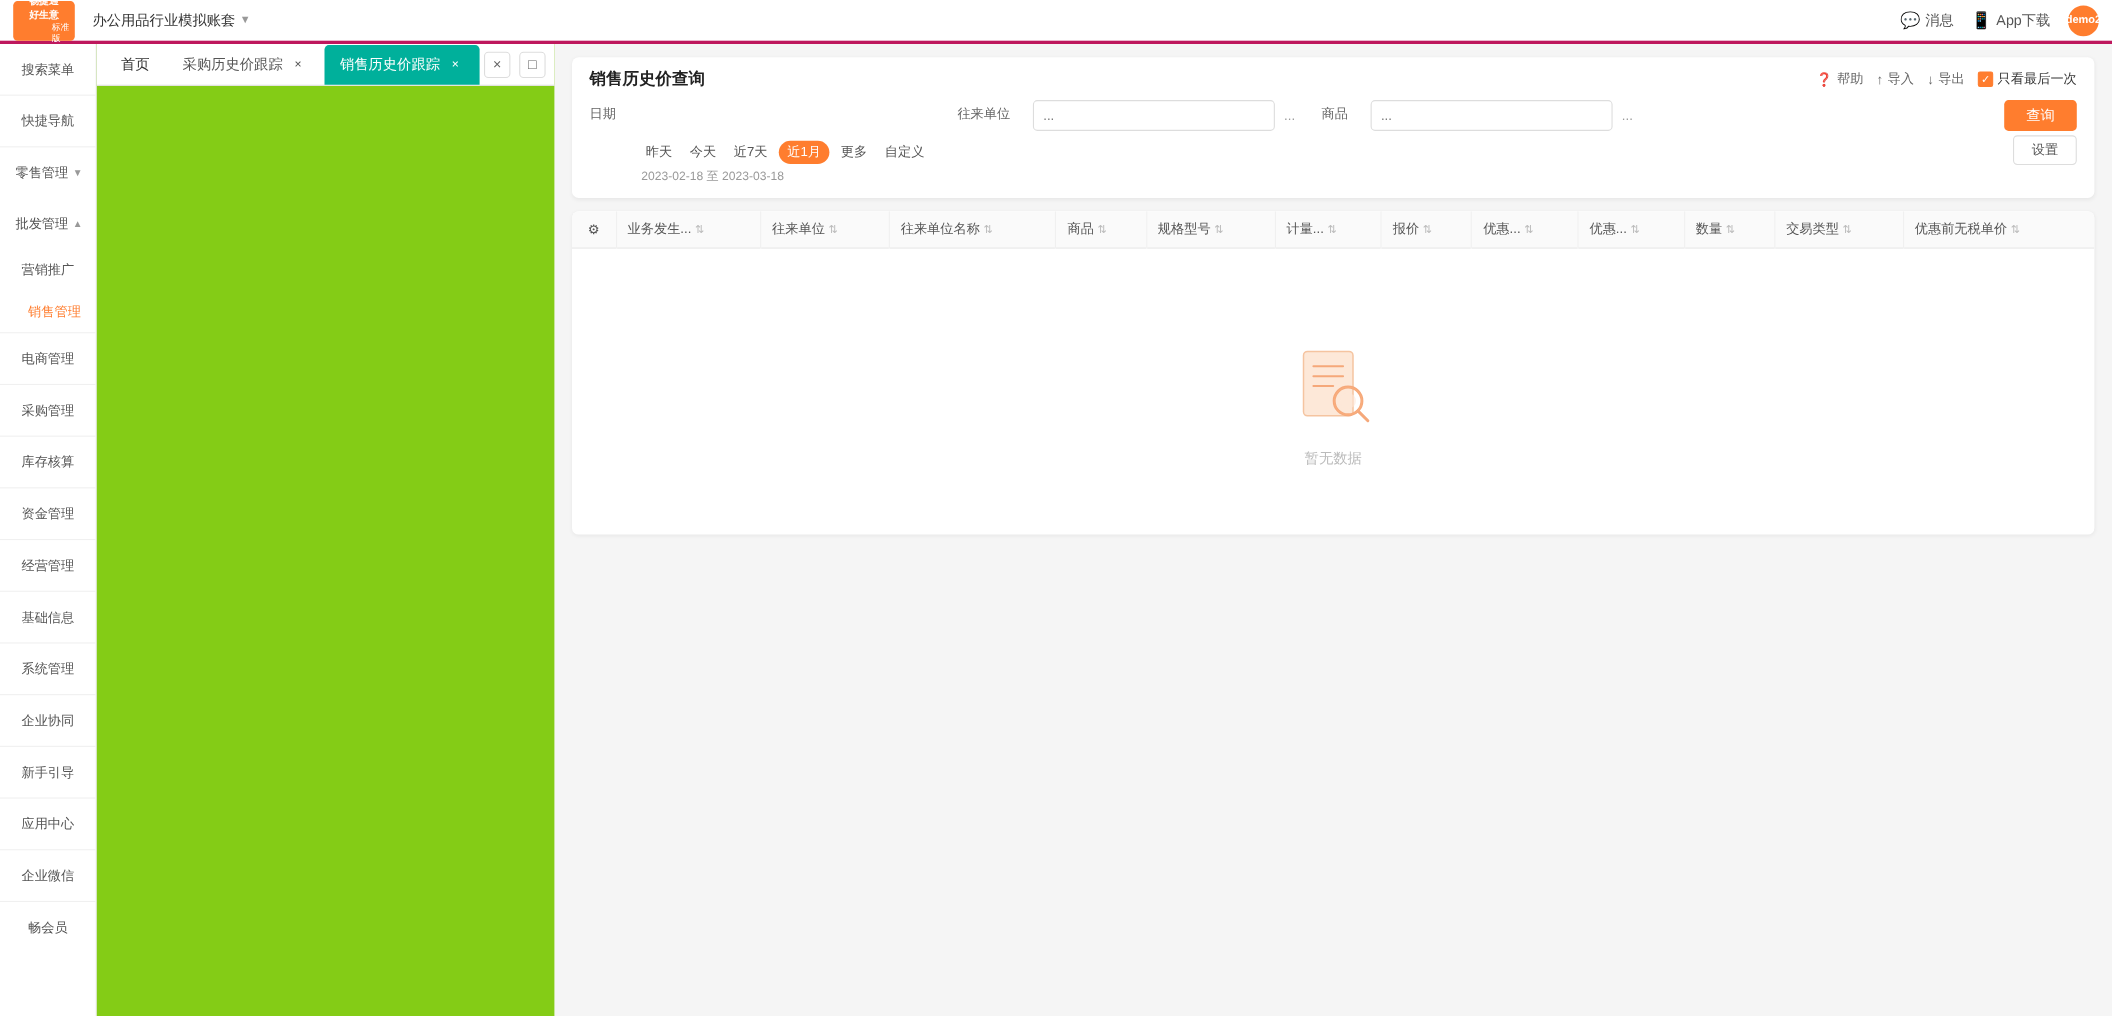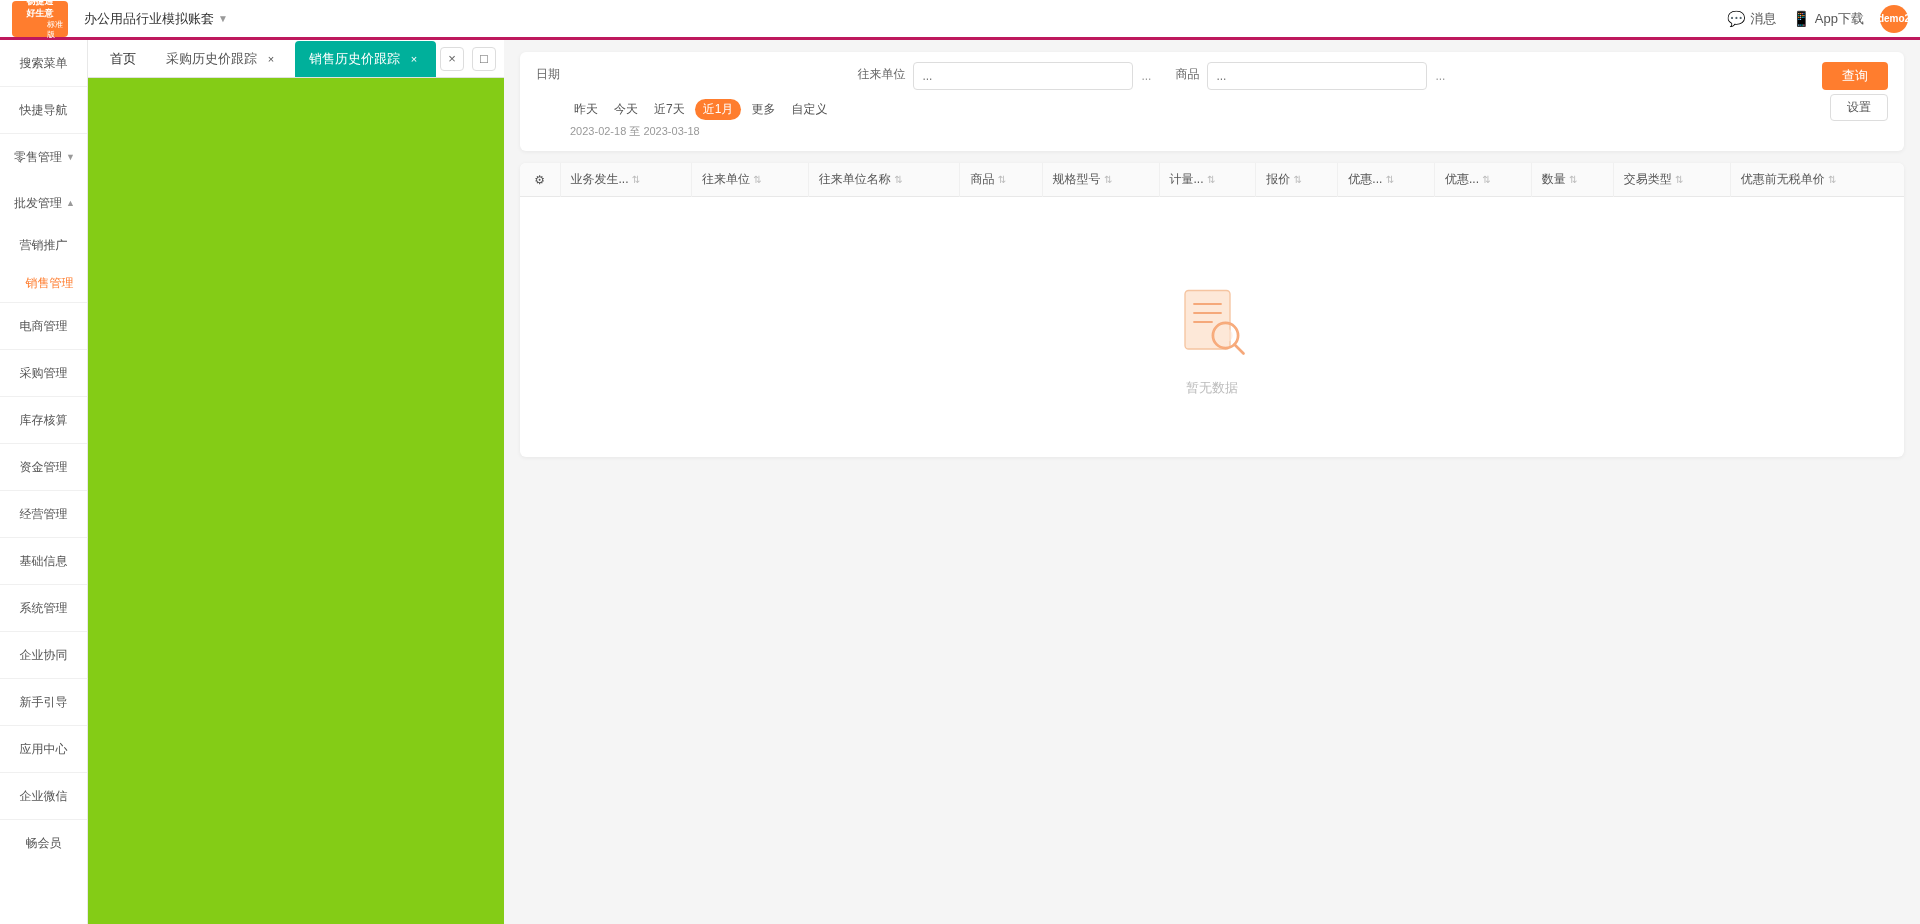--- a/index.html
+++ b/index.html
@@ -260,21 +260,21 @@
     .filter-row {
       display: flex;
       align-items: flex-start;
       padding: 10px 16px 12px 16px;
       gap: 24px;
       flex-wrap: wrap;
     }
     .filter-item {
       display: flex;
       align-items: flex-start;
-      gap: 8px;
+      gap: 21px;
     }
     .filter-label {
       color: #666;
       font-size: 12px;
       white-space: nowrap;
       padding-top: 4px;
     }
     .filter-date-group {
       display: flex;
       flex-direction: column;
@@ -532,20 +532,41 @@
       <div class="tab-bar-spacer"></div>
       <div class="tab-bar-controls">
         <div class="tab-bar-btn">×</div>
         <div class="tab-bar-btn">□</div>
       </div>
     </div>
 
     <div class="page-content">
 
       <div class="query-panel">
+        <div class="query-header">
+          <h2 class="query-title">销售历史价查询</h2>
+          <div class="query-header-actions">
+            <div class="query-header-btn">
+              <span>❓</span>
+              <span>帮助</span>
+            </div>
+            <div class="query-header-btn">
+              <span>↑</span>
+              <span>导入</span>
+            </div>
+            <div class="query-header-btn">
+              <span>↓</span>
+              <span>导出</span>
+            </div>
+            <div class="only-last-checkbox">
+              <div class="checkbox-checked">✓</div>
+              <span>只看最后一次</span>
+            </div>
+          </div>
+        </div>
 
         <div class="filter-row">
 
           <div class="filter-item">
             <span class="filter-label">日期</span>
             <div class="filter-date-group">
               <div class="date-shortcuts">
                 <span class="date-btn">昨天</span>
                 <span class="date-btn">今天</span>
                 <span class="date-btn">近7天</span>

